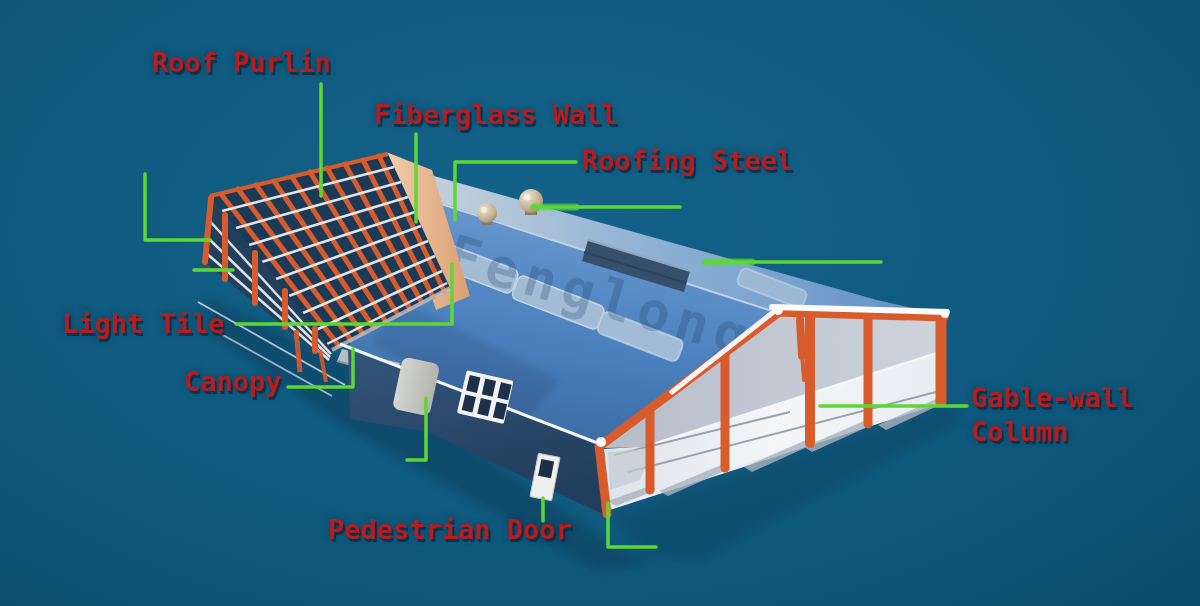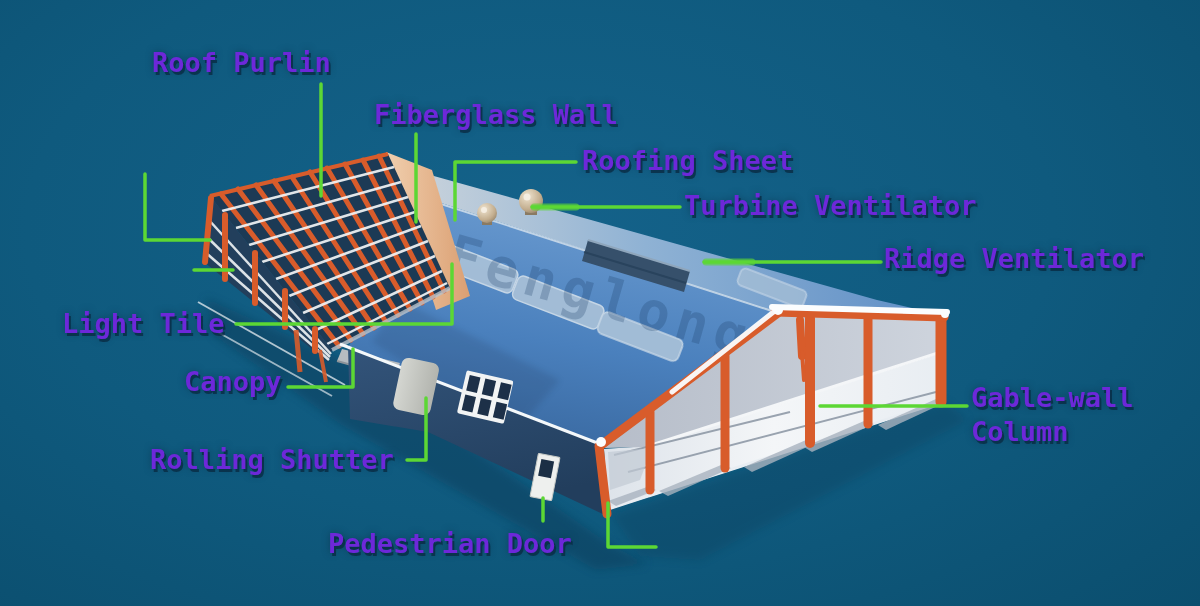--- a/index.html
+++ b/index.html
@@ -8,21 +8,21 @@
     font-family:"DejaVu Sans Mono", monospace;
     background:radial-gradient(ellipse at 45% 38%, #14628a 0%, #0f5a7e 55%, #0b4e6e 100%);
   }
   .stage{position:relative;width:1200px;height:606px;}
   .stage svg{position:absolute;left:0;top:0;}
   .lbl{
     position:absolute;
     font-weight:bold;
     font-size:27px;
     line-height:31px;
-    color:#6d28d9;
+    color:#b91c1c;
     letter-spacing:0px;
     white-space:pre-line;
     text-shadow:2px 3px 0 rgba(9,44,68,.8), 0 0 7px rgba(9,44,68,.55);
     user-select:none;
   }
   .lbl.two{line-height:34px;}
 </style>
 </head>
 <body>
 
@@ -244,22 +244,19 @@
     <polyline points="407,460 426,460 426,398"></polyline>
     <polyline points="543,521 543,498"></polyline>
     <polyline points="656,547 608,547 608,503"></polyline>
     <line x1="706" y1="262" x2="752" y2="262" stroke-width="7" opacity="0.65"></line>
     <line x1="534" y1="207" x2="576" y2="207" stroke-width="7" opacity="0.65"></line>
   </g>
 </svg>
 
   <div class="lbl" style="left:152px;top:47px">Roof Purlin</div>
   <div class="lbl" style="left:374px;top:99px">Fiberglass Wall</div>
-  <div class="lbl" style="left:582px;top:145px">Roofing Sheet</div>
-  <div class="lbl" style="left:684px;top:190px">Turbine Ventilator</div>
-  <div class="lbl" style="left:884px;top:243px">Ridge Ventilator</div>
+  <div class="lbl" style="left:582px;top:145px">Roofing Steel</div>
   <div class="lbl" style="left:184px;top:366px">Canopy</div>
   <div class="lbl" style="left:62px;top:308px">Light Tile</div>
   <div class="lbl two" style="left:971px;top:381px">Gable-wall
 Column</div>
-  <div class="lbl" style="left:150px;top:444px">Rolling Shutter</div>
-  <div class="lbl" style="left:328px;top:528px">Pedestrian Door</div>
+  <div class="lbl" style="left:328px;top:514px">Pedestrian Door</div>
 </div>
 
 </body></html>

